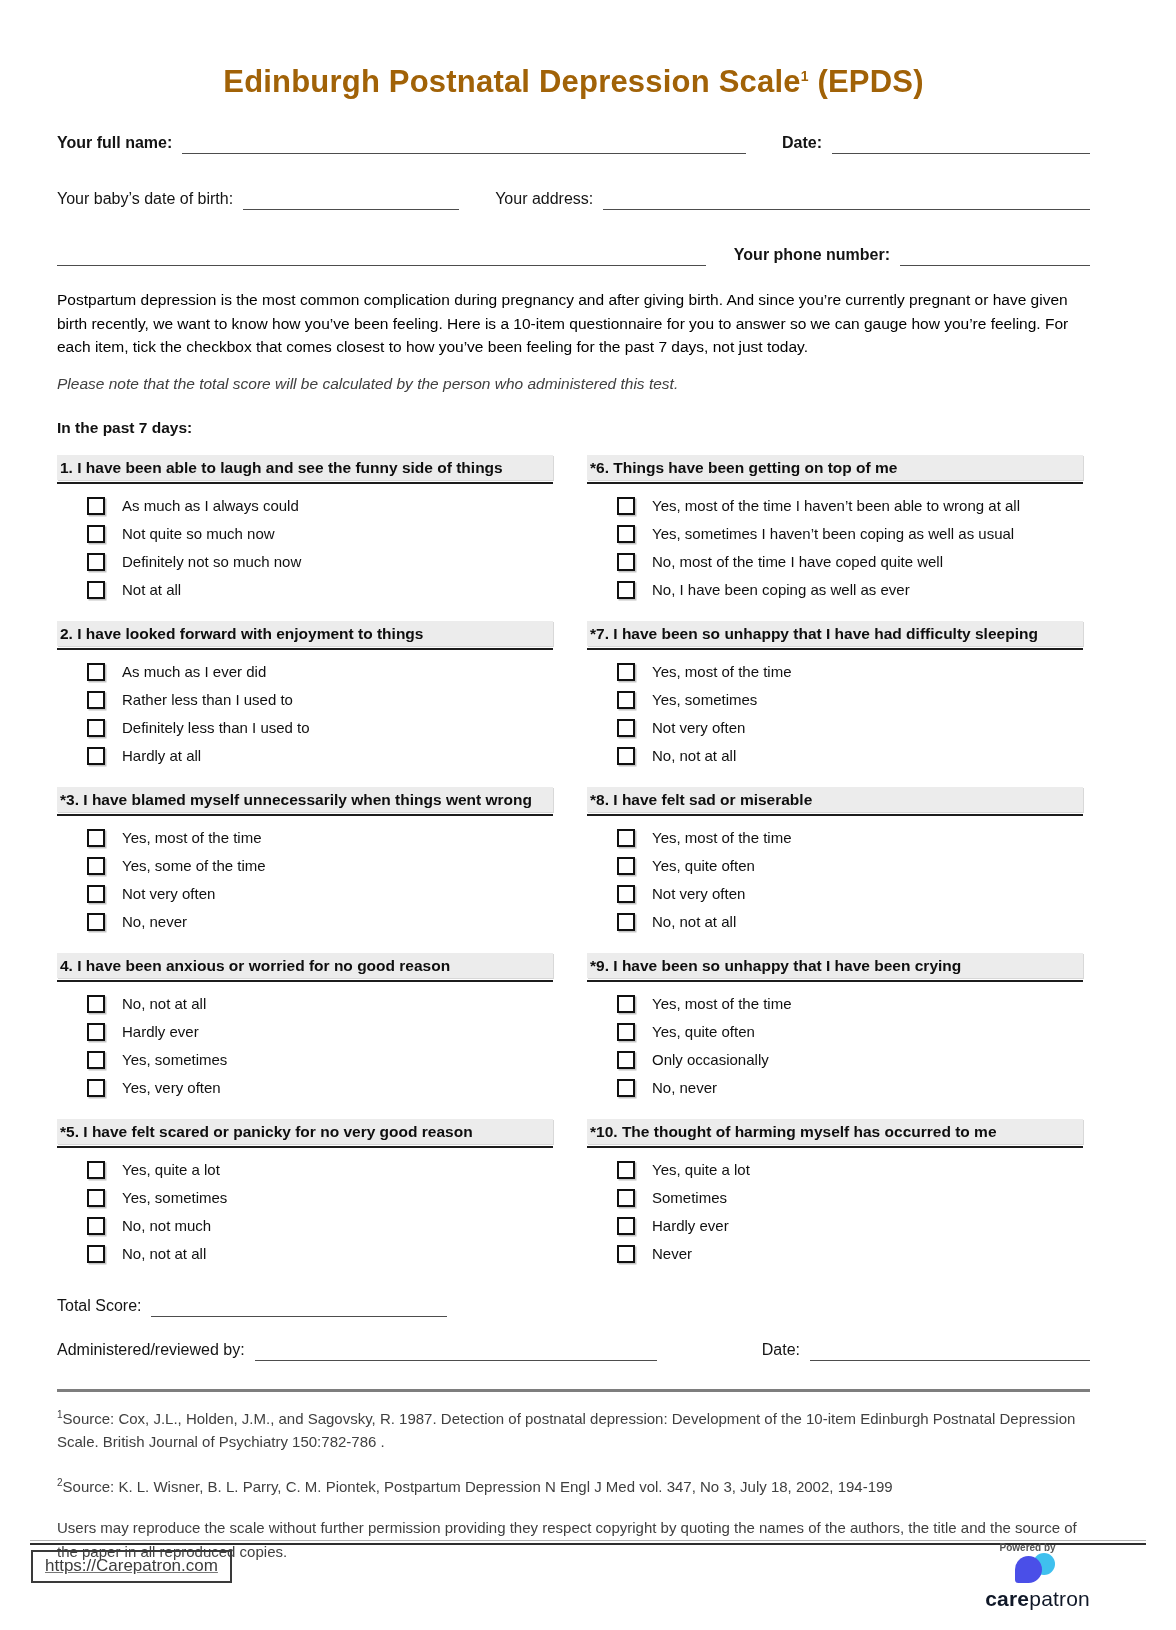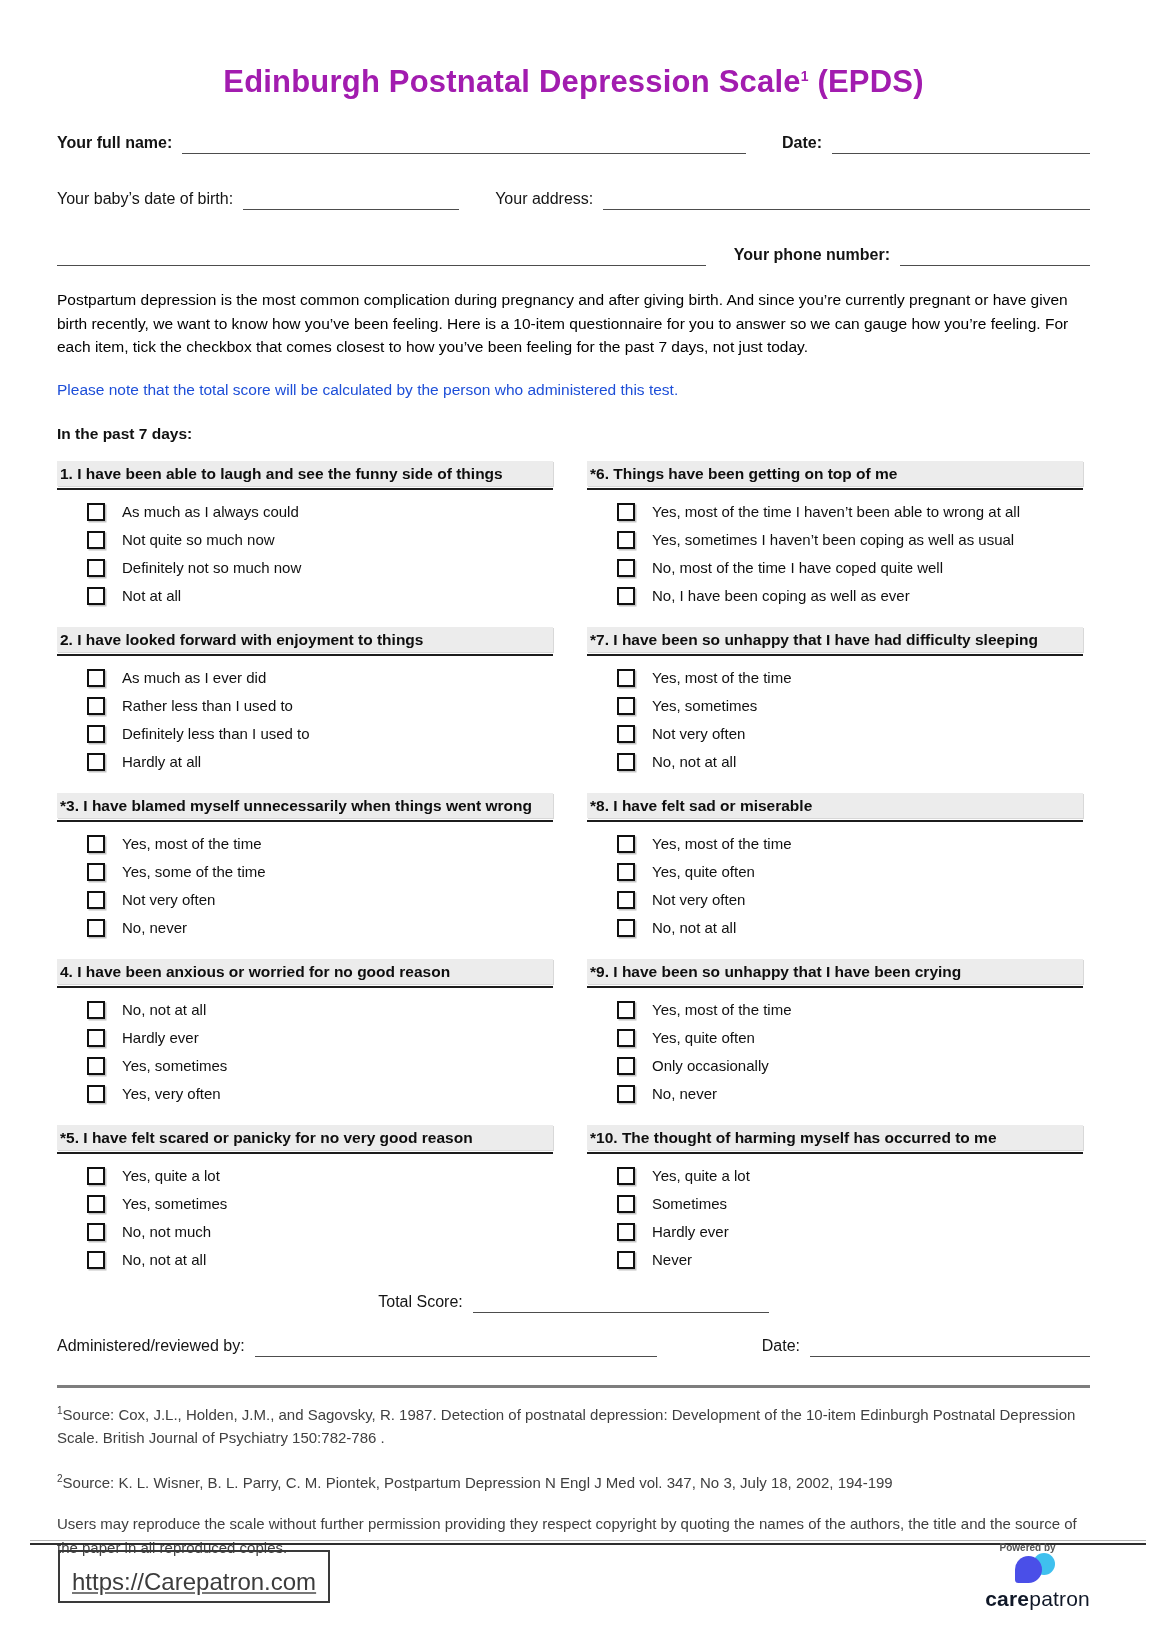--- a/index.html
+++ b/index.html
@@ -22,21 +22,21 @@
   
   .field-row { display: flex; align-items: flex-end; margin-top: 36px; }
   .field-label { font-size: 16px; color: #141414; white-space: nowrap; padding-bottom: 2px; }
   .wline { border-bottom: 1.6px solid #4d4d4d; height: 20px; margin-left: 10px; }
   .grow { flex: 1 1 auto; }
   .row1 { margin-top: 34px; font-weight: bold; }
   .sp { width: 36px; flex: 0 0 auto; }
 
   
   .intro { margin-top: 22px; font-size: 15.5px; line-height: 1.52; color: #000000; }
-  .note  { margin-top: 22px; font-size: 15.5px; color: #1d4ed8; }
+  .note  { margin-top: 16px; font-size: 15.5px; color: #404040; font-style: italic; }
   .section-heading { margin-top: 26px; font-size: 15.5px; font-weight: 700; color: #111; }
 
   
   .q-grid { margin-top: 18px; display: flex; gap: 34px; }
   .q-col { width: 496px; flex: 0 0 auto; }
   .q-block { height: 166px; }
   .q-header {
     background: #ececec; font-weight: 700; font-size: 15.5px;
     padding: 4px 6px 3px 3px; color: #0e0e0e;
     box-shadow: 1px 1px 0 #d8d8d8;
@@ -45,43 +45,43 @@
   .q-options { margin-top: 13px; }
   .q-option { display: flex; height: 28px; padding-left: 30px; }
   .checkbox {
     width: 18px; height: 18px; flex: 0 0 auto;
     border: 2.6px solid #101010; background: #ffffff;
     box-shadow: 1.5px 1.5px 0 #c4c4c4;
   }
   .opt-label { font-size: 15px; margin-left: 17px; color: #101010; }
 
   
-  .total-row { margin-top: 2px; display: flex; align-items: flex-end; justify-content: center; }
+  .total-row { margin-top: 12px; display: flex; align-items: flex-end; justify-content: flex-start; }
   .total-line { width: 296px; }
   .admin-row { margin-top: 24px; display: flex; align-items: flex-end; }
   .admin-line { width: 402px; }
   .date2-line { width: 280px; }
   .admin-spacer { flex: 1 1 auto; }
 
   .divider { margin-top: 28px; height: 3px; background: #7e7e7e; }
 
   
   .footnote { margin-top: 15px; font-size: 15px; line-height: 1.55; color: #404040; }
   .footnote sup { font-size: 10px; vertical-align: super; }
   .fn2 { margin-top: 22px; }
   .fn3 { margin-top: 18px; }
 
   
   .footer { position: absolute; left: 30px; right: 30px; top: 1540px; }
   .footer-rule-light { height: 1px; background: #b3b3b3; }
   .footer-rule-dark  { height: 2px; background: #2e2e2e; margin-top: 2px; }
   .footer-row { display: flex; align-items: flex-start; margin-top: 5px; }
   .url-box {
-    border: 2px solid #3a3a3a; padding: 16px 12px 5px 12px;
-    font-size: 24px; color: #3c3c3c; margin-left: 28px;
+    border: 2px solid #3a3a3a; padding: 4px 12px 5px 12px;
+    font-size: 17px; color: #3c3c3c; margin-left: 1px;
     text-decoration: underline; text-decoration-color: #777;
   }
   .powered-group { margin-left: auto; margin-right: 56px; display: flex; align-items: center; flex-direction: column; }
   .powered-label { font-size: 10px; color: #555; font-weight: 700; margin-right: 14px; margin-top: -8px; }
   .logo-mark { position: relative; width: 40px; height: 34px; flex: 0 0 auto; }
   .logo-circle-cyan {
     position: absolute; right: 0; top: 0;
     width: 22px; height: 22px; border-radius: 50%;
   }
   .logo-blob-indigo {
@@ -90,21 +90,21 @@
     border-radius: 50% 50% 50% 12%;
   }
   .brand { font-size: 21px; color: #101828; margin-left: 6px; letter-spacing: 0.2px; }
   .brand-bold { font-weight: 700; }
 </style>
 </head>
 <body>
 
 <div class="page">
 
-  <h1 class="title" style="color: #a21caf;"><span>Edinburgh Postnatal Depression Scale</span><sup>1</sup><span> (EPDS)</span></h1>
+  <h1 class="title" style="color: #a16207;"><span>Edinburgh Postnatal Depression Scale</span><sup>1</sup><span> (EPDS)</span></h1>
 
   <div class="field-row row1">
     <span class="field-label">Your full name:</span>
     <div class="wline grow"></div>
     <span class="sp"></span>
     <span class="field-label">Date:</span>
     <div class="wline" style="width:258px;"></div>
   </div>
 
   <div class="field-row">

